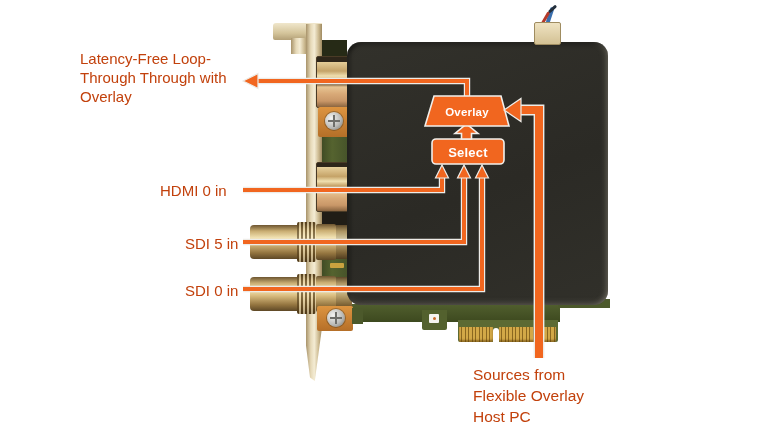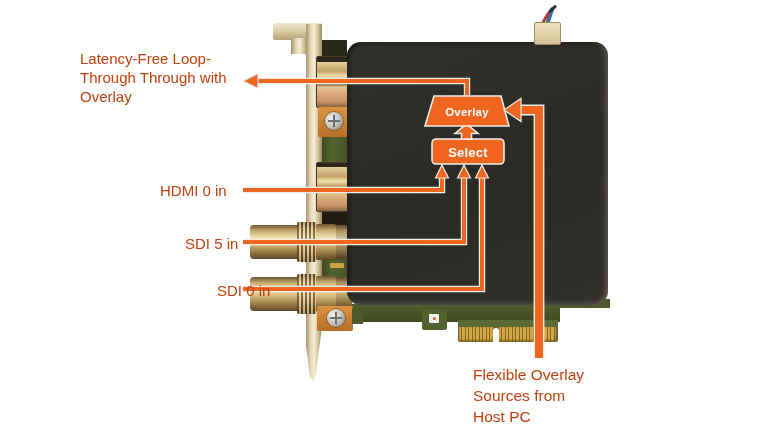--- a/index.html
+++ b/index.html
@@ -91,21 +91,21 @@
   .thickc{stroke-width:10.8px;} .thickl{stroke-width:8px;}
   .head{fill:#f1661f;stroke:#edece8;stroke-width:1.2px;}
   .shape{fill:#f1661f;stroke:#f1efeb;stroke-width:1.6px;}
   .boxtext{fill:#ffffff;font-family:"Liberation Sans",sans-serif;font-weight:bold;letter-spacing:.2px;}
 
   .lbl{position:absolute;z-index:11;color:#c2410c;font-size:15px;line-height:19px;}
   .lbl div{white-space:nowrap;}
   .lbl-loop{left:80px;top:49px;}
   .lbl-hdmi0{left:160px;top:165px;margin-top:16px;}
   .lbl-sdi1{left:185px;top:234px;}
-  .lbl-sdi0{left:185px;top:281px;margin-left:32px;}
+  .lbl-sdi0{left:185px;top:281px;}
   .lbl-src{left:473px;top:364px;line-height:21px;font-size:15.5px;}
 </style>
 </head>
 <body>
 
 <div class="stage">
 
   <div class="abs pcb pcb-left"></div>
   <div class="abs pcb-dark-top"></div>
   <div class="abs pcb-bottom-left"></div>
@@ -187,18 +187,18 @@
 
   <div class="lbl lbl-loop">
     <div>Latency-Free Loop-</div>
     <div>Through Through with</div>
     <div>Overlay</div>
   </div>
   <div class="lbl lbl-hdmi0">HDMI 0 in</div>
   <div class="lbl lbl-sdi1">SDI 5 in</div>
   <div class="lbl lbl-sdi0">SDI 0 in</div>
   <div class="lbl lbl-src">
+    <div>Sources from</div>
     <div>Flexible Overlay</div>
-    <div>Sources from</div>
     <div>Host PC</div>
   </div>
 
 </div>
 
 </body></html>

